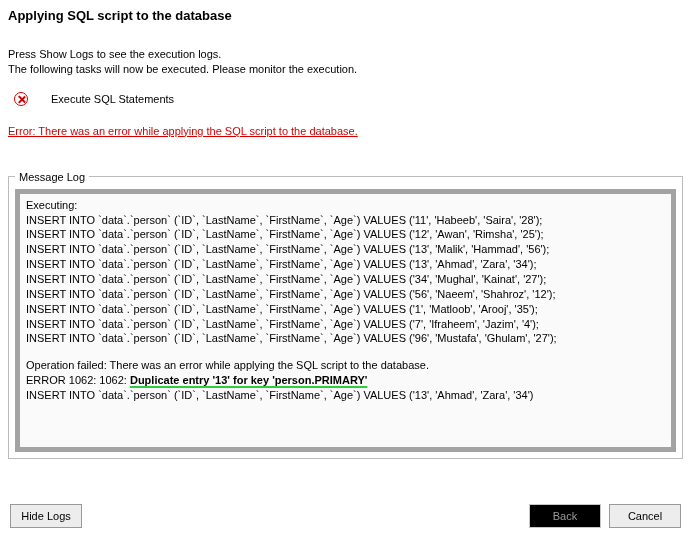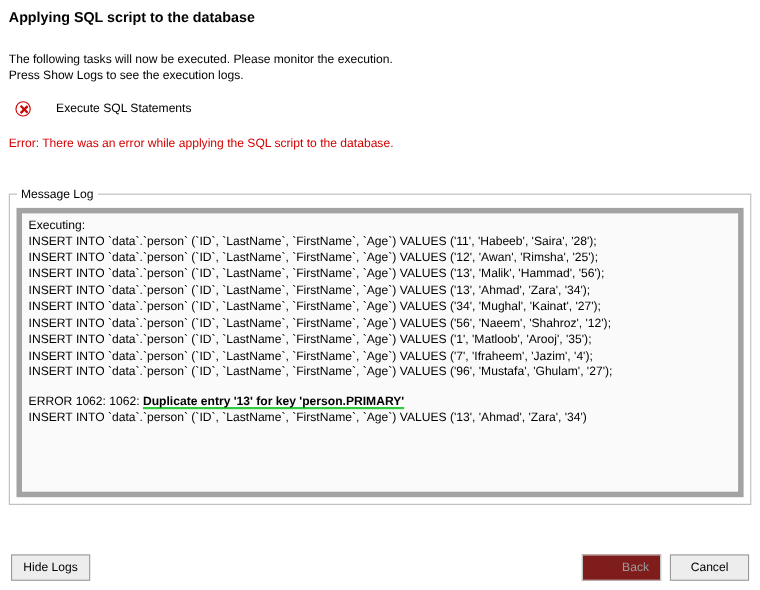--- a/index.html
+++ b/index.html
@@ -50,20 +50,21 @@
     top: 2px;
     width: 1.5px;
     height: 9px;
     background: #c00;
   }
   .error-icon::before { transform: rotate(45deg); }
   .error-icon::after { transform: rotate(-45deg); }
   .error-line {
     color: #d40000;
     margin: 19px 0 14px 0;
+    text-decoration: underline;
   }
   fieldset.msglog {
     border: 1px solid #bbb;
     margin: 0 8px;
     padding: 6px 6px 6px 6px;
     position: relative;
     height: 288px;
   }
   fieldset.msglog legend {
     font-size: 11px;
@@ -108,36 +109,35 @@
     height: 24px;
     min-width: 72px;
     padding: 0 10px;
     border: 1px solid #999;
     background: #ededed;
     cursor: pointer;
     margin-left: 8px;
   }
   button.btn:disabled {
     color: #9b9b9b;
-    background: #7f1d1d;
+    background: #000000;
     border: 1px solid #c8c8c8;
     cursor: default;
-    text-align: right;
   }
   button.hide-logs { margin-left: 0; }
 </style>
 </head>
 <body>
 
 <div class="header">
   <div class="title">Applying SQL script to the database</div>
 
   <div class="intro">
+    <div>Press Show Logs to see the execution logs.</div>
     <div>The following tasks will now be executed. Please monitor the execution.</div>
-    <div>Press Show Logs to see the execution logs.</div>
   </div>
 
   <div class="task-row">
     <span class="error-icon"></span>
     <span>Execute SQL Statements</span>
   </div>
 
   <div class="error-line">Error: There was an error while applying the SQL script to the database.</div>
 </div>
 
@@ -148,20 +148,21 @@
     <div class="line">INSERT INTO `data`.`person` (`ID`, `LastName`, `FirstName`, `Age`) VALUES ('11', 'Habeeb', 'Saira', '28');</div>
     <div class="line">INSERT INTO `data`.`person` (`ID`, `LastName`, `FirstName`, `Age`) VALUES ('12', 'Awan', 'Rimsha', '25');</div>
     <div class="line">INSERT INTO `data`.`person` (`ID`, `LastName`, `FirstName`, `Age`) VALUES ('13', 'Malik', 'Hammad', '56');</div>
     <div class="line">INSERT INTO `data`.`person` (`ID`, `LastName`, `FirstName`, `Age`) VALUES ('13', 'Ahmad', 'Zara', '34');</div>
     <div class="line">INSERT INTO `data`.`person` (`ID`, `LastName`, `FirstName`, `Age`) VALUES ('34', 'Mughal', 'Kainat', '27');</div>
     <div class="line">INSERT INTO `data`.`person` (`ID`, `LastName`, `FirstName`, `Age`) VALUES ('56', 'Naeem', 'Shahroz', '12');</div>
     <div class="line">INSERT INTO `data`.`person` (`ID`, `LastName`, `FirstName`, `Age`) VALUES ('1', 'Matloob', 'Arooj', '35');</div>
     <div class="line">INSERT INTO `data`.`person` (`ID`, `LastName`, `FirstName`, `Age`) VALUES ('7', 'Ifraheem', 'Jazim', '4');</div>
     <div class="line">INSERT INTO `data`.`person` (`ID`, `LastName`, `FirstName`, `Age`) VALUES ('96', 'Mustafa', 'Ghulam', '27');</div>
     <div class="spacer"></div>
+    <div class="line">Operation failed: There was an error while applying the SQL script to the database.</div>
     <div class="line"><span>ERROR 1062: 1062: </span><span class="underline-green">Duplicate entry '13' for key 'person.PRIMARY'</span></div>
     <div class="line">INSERT INTO `data`.`person` (`ID`, `LastName`, `FirstName`, `Age`) VALUES ('13', 'Ahmad', 'Zara', '34')</div>
   </div>
 </fieldset>
 
 <div class="footer">
   <button class="btn hide-logs">Hide Logs</button>
   <div class="gap"></div>
   <button class="btn" disabled="">Back</button>
   <button class="btn">Cancel</button>

